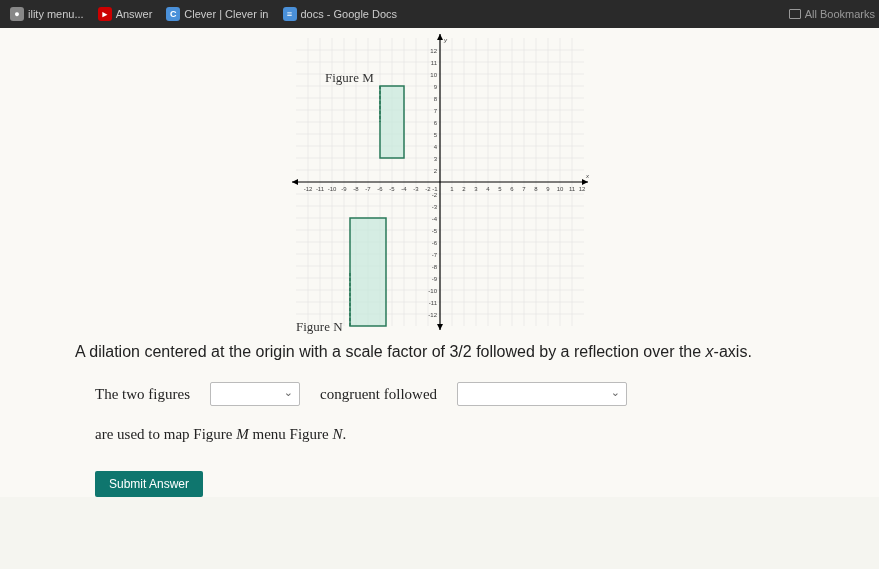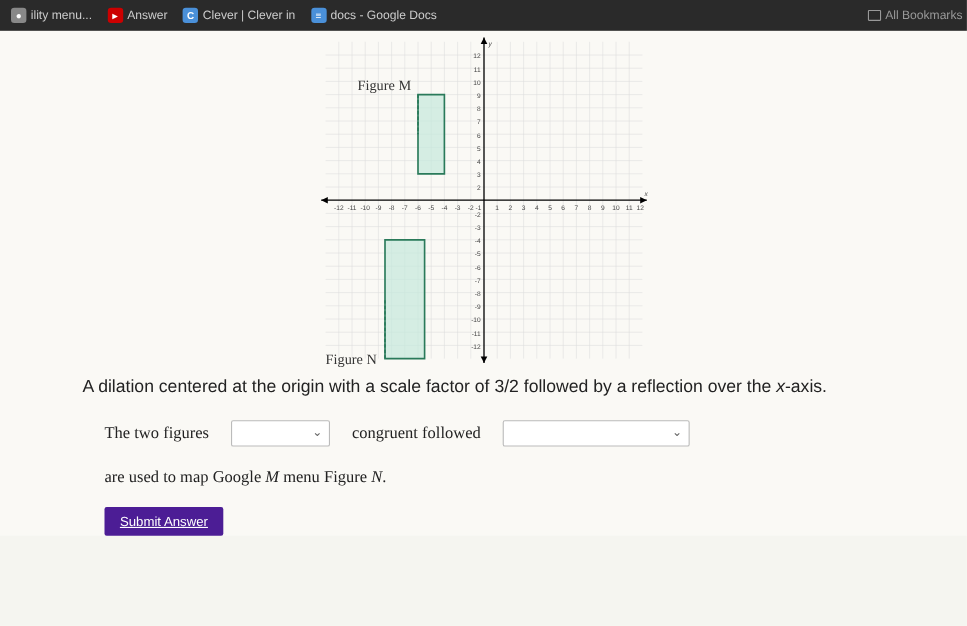--- a/index.html
+++ b/index.html
@@ -121,31 +121,30 @@
     .dropdown.long { width: 170px; }
     .dropdown::after {
       content: "⌄";
       position: absolute;
       right: 6px;
       top: 3px;
       font-size: 11px;
       color: #666;
     }
     .submit-btn {
-      background: #4c1d95;
+      background: #0f766e;
       color: white;
       border: none;
       padding: 6px 14px;
       font-size: 12px;
       font-family: Arial, sans-serif;
-      margin-top: 18px;
+      margin-top: 28px;
       margin-left: 20px;
       cursor: pointer;
       border-radius: 2px;
-      text-decoration: underline;
     }
   </style>
 </head>
 <body>
 
 <div class="browser-bar">
   <div class="bookmark-item">
     <span class="bookmark-icon icon-gray">●</span>
     <span>ility menu...</span>
   </div>
@@ -296,19 +295,19 @@
   </p>
 
 
 
   <div class="answer-line">
     <span>The two figures</span>
     <span class="dropdown short"></span>
     <span>congruent followed</span>
     <span class="dropdown long"></span>
     <span>
-      <span>are used to map Google </span><em>M</em><span> menu Figure </span><em>N</em><span>.</span>
+      <span>are used to map Figure </span><em>M</em><span> menu Figure </span><em>N</em><span>.</span>
     </span>
   </div>
 
   <button class="submit-btn">Submit Answer</button>
 
 </div>
 
 </body></html>

